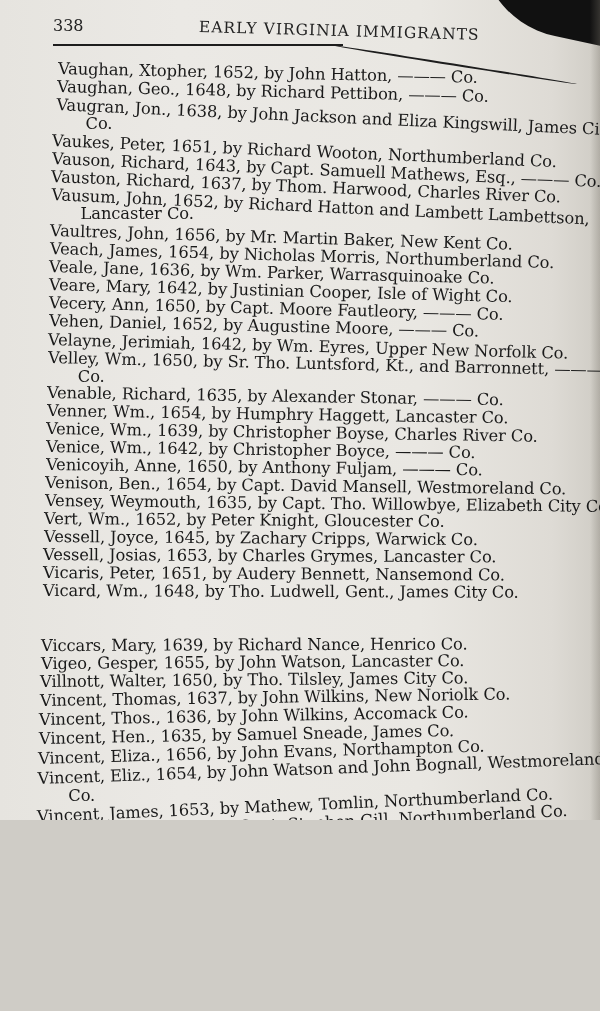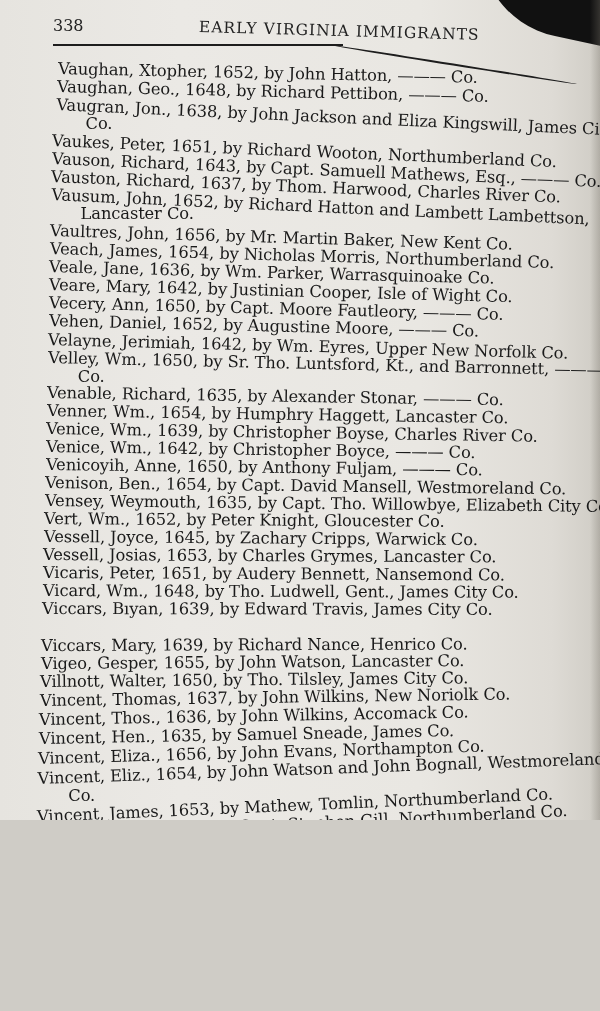--- a/index.html
+++ b/index.html
@@ -128,21 +128,20 @@
     <div class="entry" style="left:46px; top:420px; transform:rotate(0.9deg);"><span>Venice, Wm., 1639, by Christopher Boyse, Charles River Co.</span></div>
     <div class="entry" style="left:46px; top:438px; transform:rotate(0.8deg);"><span>Venice, Wm., 1642, by Christopher Boyce, ——— Co.</span></div>
     <div class="entry" style="left:46px; top:456px; transform:rotate(0.7deg);"><span>Venicoyih, Anne, 1650, by Anthony Fuljam, ——— Co.</span></div>
     <div class="entry" style="left:45px; top:474px; transform:rotate(0.7deg);"><span>Venison, Ben., 1654, by Capt. David Mansell, Westmoreland Co.</span></div>
     <div class="entry" style="left:45px; top:492px; transform:rotate(0.6deg);"><span>Vensey, Weymouth, 1635, by Capt. Tho. Willowbye, Elizabeth City Co.</span></div>
     <div class="entry" style="left:44px; top:510px; transform:rotate(0.4deg);"><span>Vert, Wm., 1652, by Peter Knight, Gloucester Co.</span></div>
     <div class="entry" style="left:44px; top:528px; transform:rotate(0.4deg);"><span>Vessell, Joyce, 1645, by Zachary Cripps, Warwick Co.</span></div>
     <div class="entry" style="left:43px; top:546px; transform:rotate(0.3deg);"><span>Vessell, Josias, 1653, by Charles Grymes, Lancaster Co.</span></div>
     <div class="entry" style="left:43px; top:564px; transform:rotate(0.3deg);"><span>Vicaris, Peter, 1651, by Audery Bennett, Nansemond Co.</span></div>
     <div class="entry" style="left:43px; top:582px; transform:rotate(0.2deg);"><span>Vicard, Wm., 1648, by Tho. Ludwell, Gent., James City Co.</span></div>
-    <div class="entry" style="left:42px; top:600px; transform:rotate(0.1deg);"><span>Viccars, Bıyan, 1639, by Edward Travis, James City Co.</span></div>
     <div class="entry" style="left:41px; top:637px; transform:rotate(-0.2deg);"><span>Viccars, Mary, 1639, by Richard Nance, Henrico Co.</span></div>
     <div class="entry" style="left:41px; top:655px; transform:rotate(-0.4deg);"><span>Vigeo, Gesper, 1655, by John Watson, Lancaster Co.</span></div>
     <div class="entry" style="left:40px; top:673px; transform:rotate(-0.5deg);"><span>Villnott, Walter, 1650, by Tho. Tilsley, James City Co.</span></div>
     <div class="entry" style="left:40px; top:692px; transform:rotate(-0.8deg);"><span>Vincent, Thomas, 1637, by John Wilkins, New Noriolk Co.</span></div>
     <div class="entry" style="left:39px; top:711px; transform:rotate(-1deg);"><span>Vincent, Thos., 1636, by John Wilkins, Accomack Co.</span></div>
     <div class="entry" style="left:39px; top:730px; transform:rotate(-1.1deg);"><span>Vincent, Hen., 1635, by Samuel Sneade, James Co.</span></div>
     <div class="entry" style="left:38px; top:750px; transform:rotate(-1.6deg);"><span>Vincent, Eliza., 1656, by John Evans, Northampton Co.</span></div>
     <div class="entry" style="left:38px; top:770px; transform:rotate(-2deg);"><span>Vincent, Eliz., 1654, by John Watson and John Bognall, Westmoreland</span><span class="cont" style="transform:rotate(2deg); transform-origin:left;">Co.</span></div>
     <div class="entry" style="left:37px; top:808px; transform:rotate(-2.5deg);"><span>Vincent, James, 1653, by Mathew, Tomlin, Northumberland Co.</span></div>
     <div class="entry" style="left:37px; top:828px; transform:rotate(-2.8deg);"><span>Vincent, Elyas, 1651, by Capt. Stephen Gill, Northumberland Co.</span></div>

